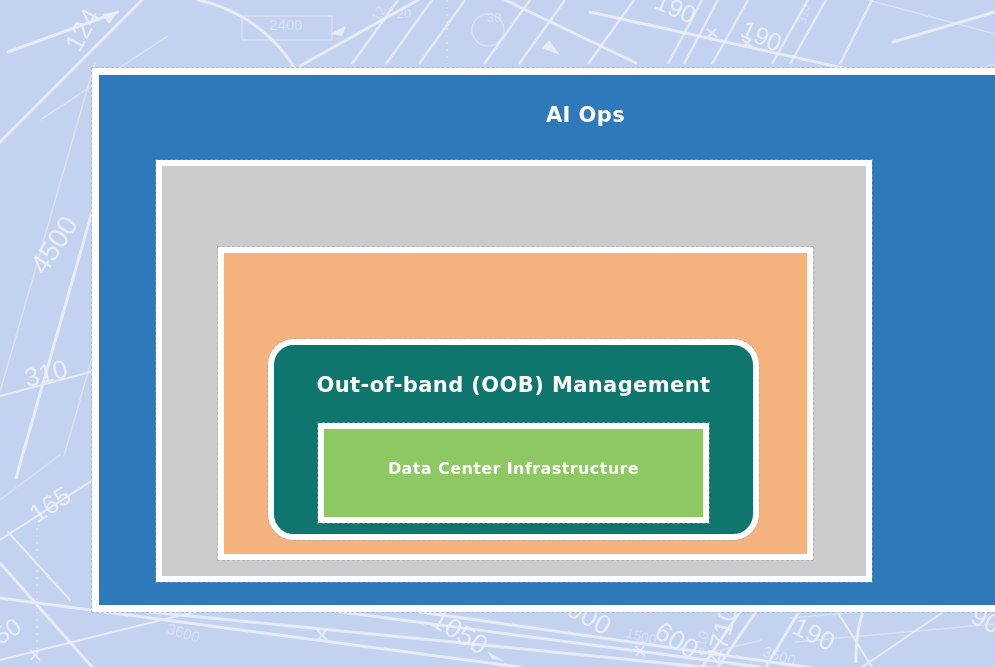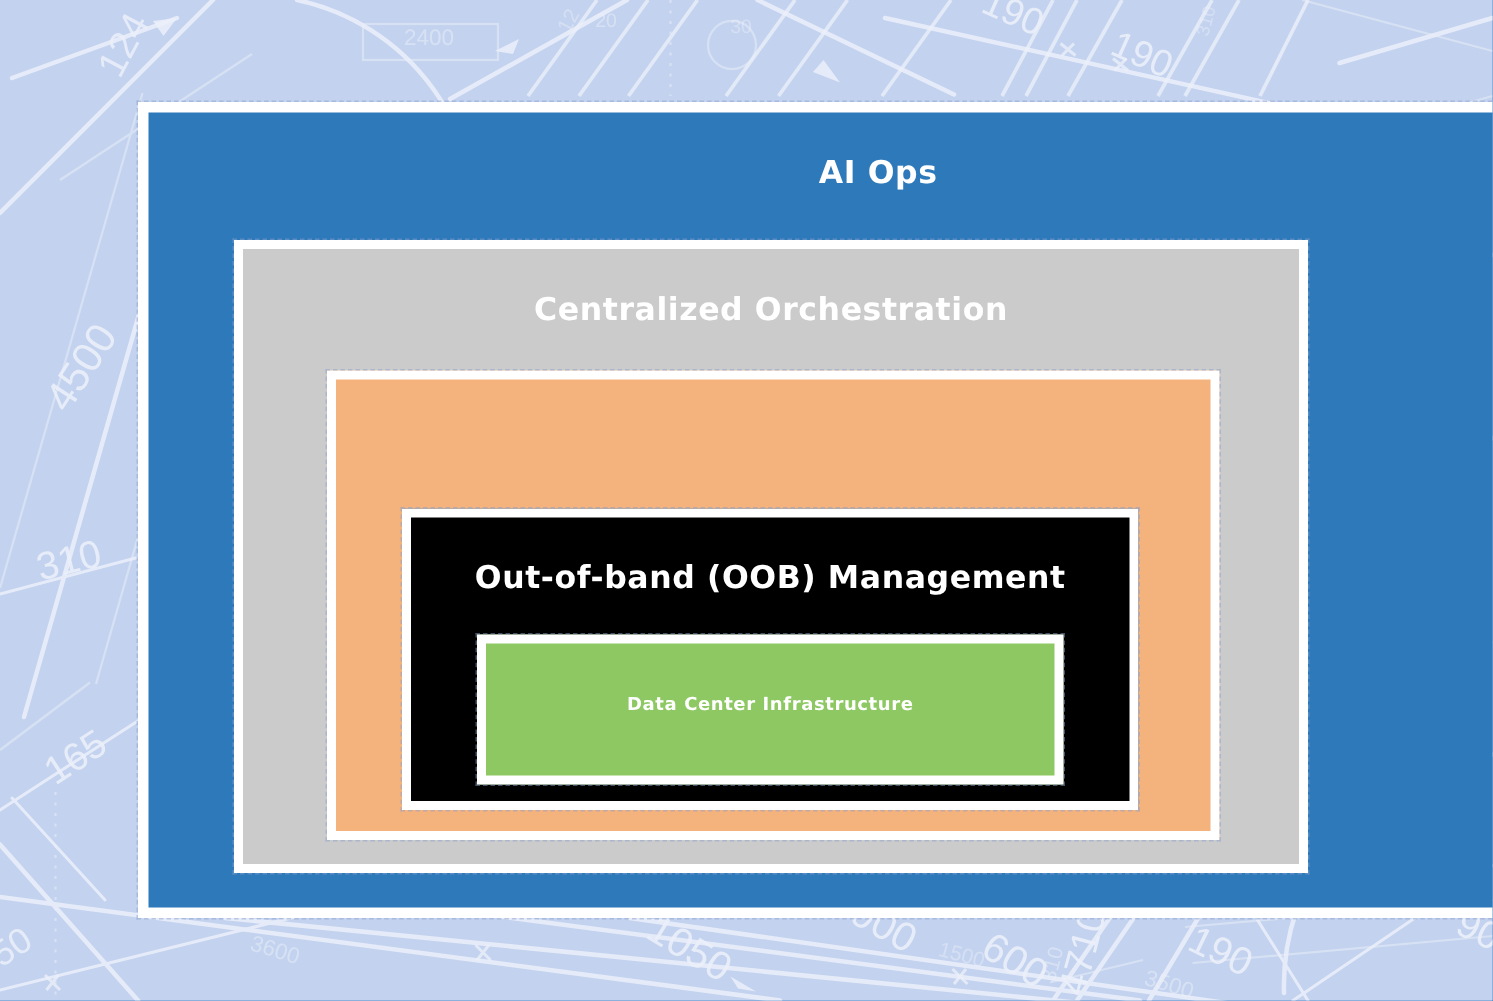--- a/index.html
+++ b/index.html
@@ -19,21 +19,21 @@
   #layer-aiops{left:92px;top:68px;width:987px;height:544px}
   #layer-orch {left:57px;top:85px;width:716px;height:422px}
   #layer-auto {left:56px;top:81px;width:595px;height:313px}
   #layer-oob  {left:44px;top:86px;width:491px;height:201px}
   #layer-dci  {left:44px;top:78px;width:391px;height:100px}
   .layer-title{
     margin-top:23px;line-height:34px;text-align:center;
     color:#ffffff;font-weight:bold;font-size:21px;letter-spacing:.4px;
     white-space:nowrap;
   }
-  #layer-dci .layer-title{font-size:12px}
+  #layer-dci .layer-title{font-size:16px}
 </style>
 </head>
 <body>
 
 <div style="position:absolute;inset:0;">
 
   <svg class="bg-svg" width="995" height="667" viewBox="0 0 995 667">
     <rect x="0" y="0" width="995" height="667" fill="#c3d2ee"></rect>
 
     <g fill="none" stroke-linecap="round" stroke-width="3" opacity="0.85" stroke="#ecf0fa">
@@ -150,25 +150,24 @@
       <text transform="translate(810,642) rotate(26)" font-size="26" opacity="0.9">190</text>
       <text transform="translate(928,605) rotate(26)" font-size="24" opacity="0.8">00</text>
       <text transform="translate(982,628) rotate(26)" font-size="26" opacity="0.9">90</text>
     </g>
   </svg>
 
   <div class="layer" id="layer-aiops" style="background-color: rgb(45, 121, 186);">
     <div class="layer-title">AI Ops</div>
 
     <div class="layer" id="layer-orch" style="background-color: rgb(203, 203, 203);">
-      <div class="layer-title">Centralized Orchestration</div>
 
       <div class="layer" id="layer-auto" style="background-color: rgb(244, 178, 124);">
 
-        <div class="layer" id="layer-oob" style="background-color: #000000;">
+        <div class="layer" id="layer-oob" style="background-color: #0f766e; border-radius: 26px;">
           <div class="layer-title">Out-of-band (OOB) Management</div>
 
           <div class="layer" id="layer-dci" style="background-color: rgb(141, 200, 99);">
             <div class="layer-title">Data Center Infrastructure</div>
           </div>
         </div>
       </div>
     </div>
   </div>
 

